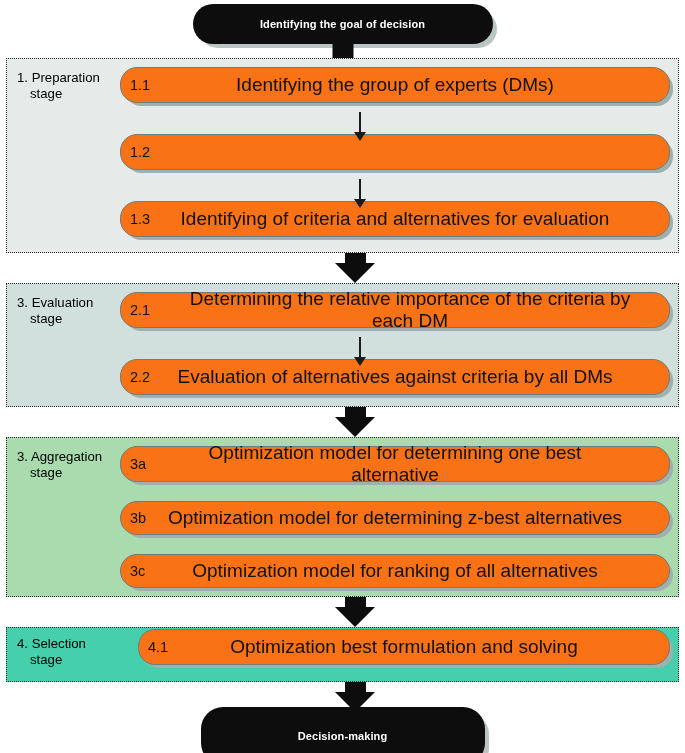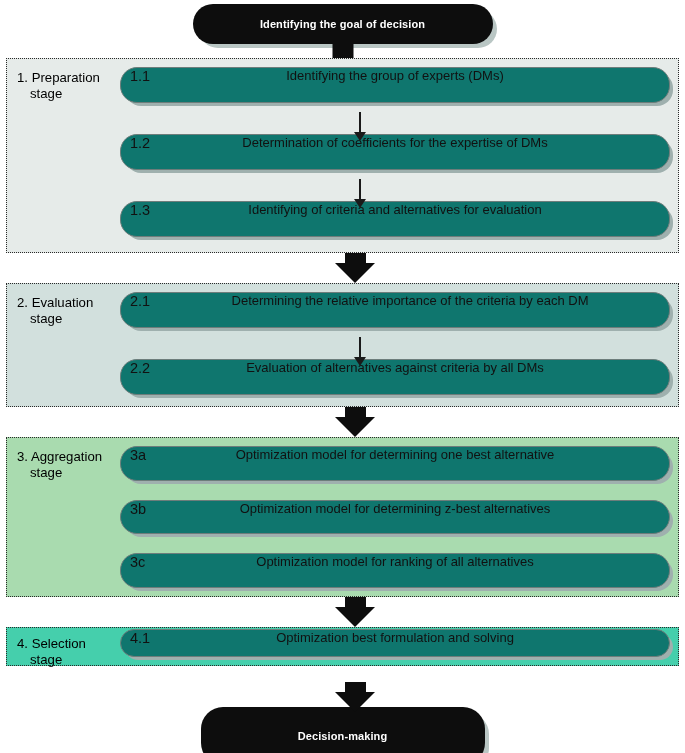--- a/index.html
+++ b/index.html
@@ -62,37 +62,38 @@
     position: relative;
     padding: 8px 8px 8px 0;
     display: flex;
     flex-direction: column;
   }
 
   
   .step {
     position: relative;
     height: 36px;
-    background: #0f766e;
+    background: #f97316;
     border: 1.3px solid #6d7d7b;
     border-radius: 17px;
     display: flex;
+    align-items: center;
     box-shadow: 4px 4px 0 -1px #9fb0ae;
   }
   .step .num {
     flex: 0 0 auto;
     padding-left: 9px;
     font-size: 14.5px;
     color: #111;
     min-width: 46px;
   }
   .step .txt {
     flex: 1 1 auto;
     text-align: center;
-    font-size: 13px;
+    font-size: 19px;
     color: #111;
     padding-right: 46px;
   }
 
   .gap-lg { height: 31px; }
   .gap-sm { height: 20px; }
 
   
   .thin-arrow {
     position: absolute;
@@ -157,21 +158,20 @@
       <span class="ind">stage</span>
     </div>
     <div class="stage-body">
       <div class="step">
         <span class="num">1.1</span>
         <span class="txt">Identifying the group of experts (DMs)</span>
       </div>
       <div class="gap-lg"></div>
       <div class="step">
         <span class="num">1.2</span>
-        <span class="txt">Determination of coefficients for the expertise of DMs</span>
       </div>
       <div class="gap-lg"></div>
       <div class="step">
         <span class="num">1.3</span>
         <span class="txt">Identifying of criteria and alternatives for evaluation</span>
       </div>
     </div>
   </div>
 
   <div class="thin-arrow" style="top:112px; left:360px;">
@@ -183,21 +183,21 @@
     <div class="head"></div>
   </div>
 
   <div class="fat-arrow" style="top:253px; left:355px;">
     <div class="shaft" style="height:10px;"></div>
     <div class="head"></div>
   </div>
 
   <div class="stage" id="stage-2" style="top:283px; height:124px; background:#d2e0dd;">
     <div class="stage-label">
-      <span>2. Evaluation</span>
+      <span>3. Evaluation</span>
       <span class="ind">stage</span>
     </div>
     <div class="stage-body">
       <div class="step">
         <span class="num">2.1</span>
         <span class="txt" style="padding-right:16px;">Determining the relative importance of the criteria by each DM</span>
       </div>
       <div class="gap-lg"></div>
       <div class="step">
         <span class="num">2.2</span>
@@ -236,21 +236,21 @@
         <span class="txt">Optimization model for ranking of all alternatives</span>
       </div>
     </div>
   </div>
 
   <div class="fat-arrow" style="top:597px; left:355px;">
     <div class="shaft" style="height:10px;"></div>
     <div class="head"></div>
   </div>
 
-  <div class="stage" id="stage-4" style="top:627px; height:39px; background:#45cfac;">
+  <div class="stage" id="stage-4" style="top:627px; height:55px; background:#45cfac;gap:18px;">
     <div class="stage-label" style="padding-top:8px;">
       <span>4. Selection</span>
       <span class="ind">stage</span>
     </div>
     <div class="stage-body" style="padding-top:1px;">
       <div class="step">
         <span class="num">4.1</span>
         <span class="txt">Optimization best formulation and solving</span>
       </div>
     </div>

